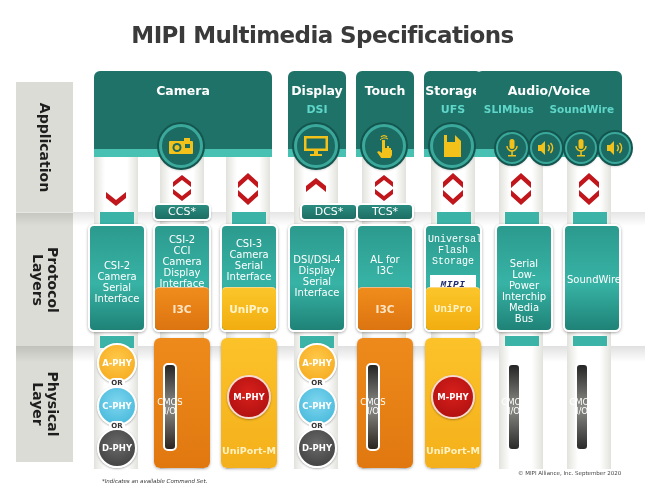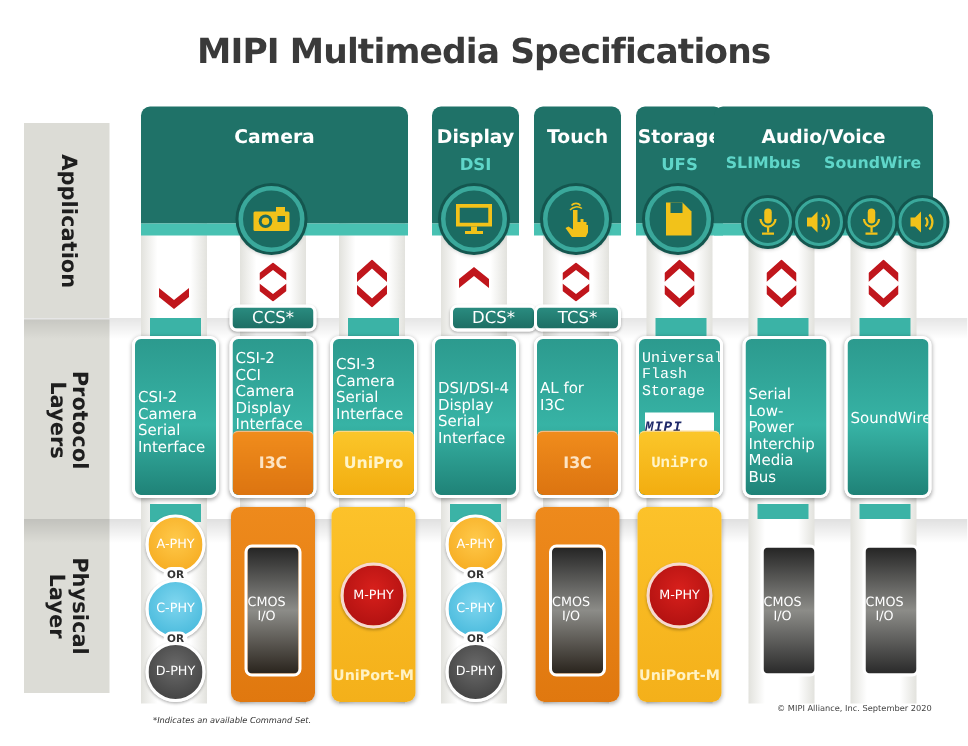--- a/index.html
+++ b/index.html
@@ -35,37 +35,37 @@
   .icon-circle.small { width: 32px; height: 32px; border-width: 2px; }
 
   
   .arrow { position: absolute; width: 20px; }
   .arrow svg { display: block; }
 
   
   .cmdset { position: absolute; top: 203px; height: 18px; background: linear-gradient(#2a8c80, #1d6e64); border: 2px solid #fff; border-radius: 5px; color: #fff; font-size: 11px; text-align: center; line-height: 14px; box-shadow: 0 1px 2px rgba(0,0,0,0.3); }
 
   
-  .proto-box { position: absolute; top: 224px; height: 108px; border: 2px solid #fff; border-radius: 6px; background: linear-gradient(180deg, #2c9a8e, #37b3a5 55%, #1f8277); box-shadow: 0 1px 3px rgba(0,0,0,0.35); color: #fff; font-size: 10px; line-height: 11px; overflow: hidden; }
+  .proto-box { position: absolute; top: 224px; height: 108px; border: 2px solid #fff; border-radius: 6px; background: linear-gradient(180deg, #2c9a8e, #37b3a5 55%, #1f8277); box-shadow: 0 1px 3px rgba(0,0,0,0.35); color: #fff; font-size: 10px; line-height: 11px; text-align: center; overflow: hidden; }
   .proto-box .ptxt { position: absolute; left: 2px; right: 2px; }
   .proto-box .lower { position: absolute; left: 0; right: 0; bottom: 0; height: 43px; border-radius: 4px; display: flex; align-items: center; justify-content: center; font-size: 10.5px; font-weight: bold; border-top: 1px solid rgba(255,255,255,0.5); }
   .lower.orange { background: linear-gradient(#f08c1c, #dc7410); color: #fde4c4; }
   .lower.yellow { background: linear-gradient(#fbc62a, #f2ad10); color: #fff4c8; }
   .jedec { position: absolute; left: 4px; right: 4px; top: 49px; height: 20px; background: #fff; color: #1f2a6a; font-style: italic; font-weight: bold; font-size: 9.5px; line-height: 20px; letter-spacing: 0.5px; }
   .jedec:after { content: ""; position: absolute; left: 8px; right: 8px; bottom: 4px; height: 1.5px; background: #c21b1b; }
 
   
   .conn { position: absolute; background: #3bb3a6; }
 
   
   .phys-bg { position: absolute; top: 338px; height: 130px; border-radius: 6px; }
   .phys-bg.orange { background: linear-gradient(#ee8a1c, #e0780f); box-shadow: 0 1px 3px rgba(0,0,0,0.3); }
   .phys-bg.yellow { background: linear-gradient(#fcc22a, #f4b01a); box-shadow: 0 1px 3px rgba(0,0,0,0.3); }
-  .cmos { position: absolute; top: 363px; width: 38px; height: 88px; border: 2px solid #fff; border-radius: 5px; background: linear-gradient(180deg, #252525, #8c8c88 50%, #2a241d); color: #fff; font-size: 8.5px; line-height: 9px; text-align: center; display: flex; align-items: center; justify-content: flex-start; }
-  .phy-circle { position: absolute; width: 40px; height: 40px; border-radius: 50%; border: 2px solid #fff; color: #fff; font-size: 8.5px; font-weight: normal; display: flex; align-items: center; justify-content: center; box-shadow: 0 1px 2px rgba(0,0,0,0.3); }
+  .cmos { position: absolute; top: 363px; width: 14px; height: 88px; border: 2px solid #fff; border-radius: 5px; background: linear-gradient(180deg, #252525, #8c8c88 50%, #2a241d); color: #fff; font-size: 8.5px; line-height: 9px; text-align: center; display: flex; align-items: center; justify-content: center; }
+  .phy-circle { position: absolute; width: 40px; height: 40px; border-radius: 50%; border: 2px solid #fff; color: #fff; font-size: 8.5px; font-weight: bold; display: flex; align-items: center; justify-content: center; box-shadow: 0 1px 2px rgba(0,0,0,0.3); }
   .phy-a { background: radial-gradient(circle at 50% 40%, #ffc94a, #f4a619); }
   .phy-c { background: radial-gradient(circle at 50% 40%, #7fd6ef, #3db4d8); }
   .phy-d { background: radial-gradient(circle at 50% 40%, #6a6a6a, #3a3a3a); }
   .phy-m { width: 44px; height: 44px; background: radial-gradient(circle at 50% 40%, #d8201c, #a80e0e); border: 2px solid #f6d9d0; }
   .or { position: absolute; width: 16px; height: 11px; background: #fff; border-radius: 5px; font-size: 7px; font-weight: bold; color: #333; text-align: center; line-height: 11px; }
   .uniport { position: absolute; top: 445px; color: #fff2c4; font-size: 9.5px; font-weight: bold; text-align: center; }
 
   .footnote { position: absolute; left: 102px; top: 478px; font-size: 5.5px; font-style: italic; color: #333; }
   .copyright { position: absolute; left: 518px; top: 470px; font-size: 5.5px; color: #444; }
 </style>

